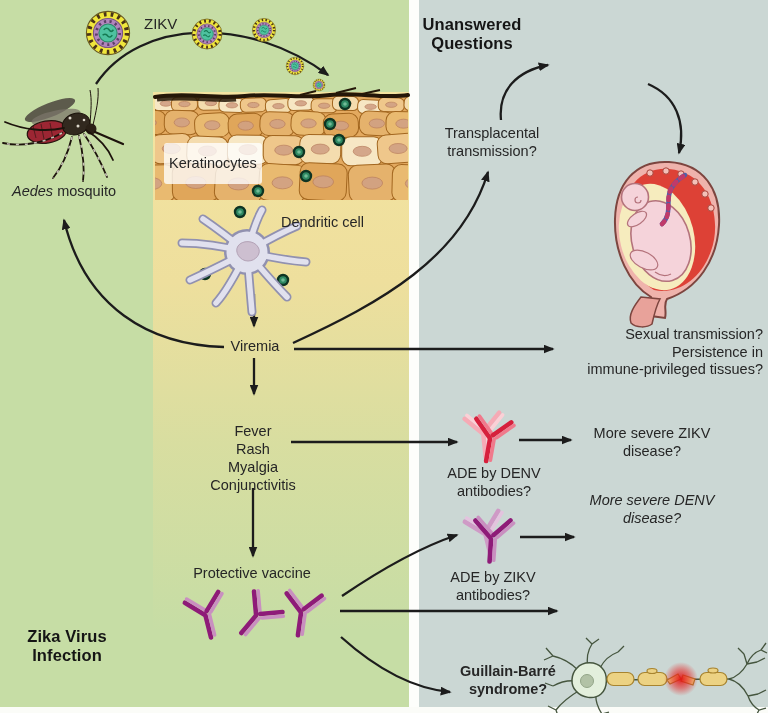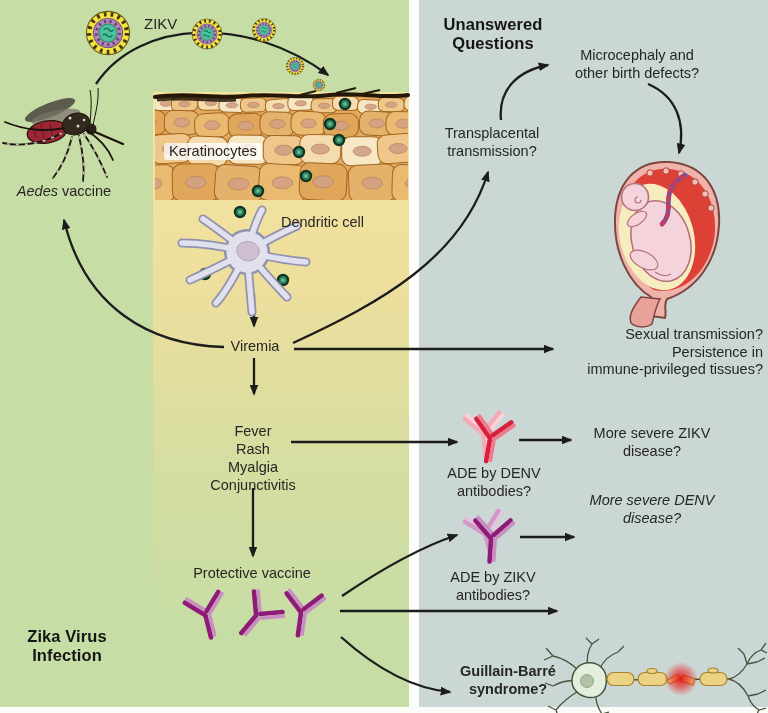--- a/index.html
+++ b/index.html
@@ -9,21 +9,21 @@
   .bg-left{left:0;width:409px;background:#c6dda5;}
   .bg-divider{left:409px;width:10px;background:#fdfefb;}
   .bg-right{left:419px;width:349px;background:#cbd7d4;}
   .bg-yellow{position:absolute;left:153px;top:92px;width:256px;height:540px;
      background:linear-gradient(180deg,#f4e4a1 0%,#eedf9d 35%,rgba(231,222,156,0.55) 65%,rgba(210,222,160,0) 100%);}
   .bg-bottom{position:absolute;left:0;top:707px;width:768px;height:6px;background:#fbfcf8;}
   svg.art{position:absolute;left:0;top:0;}
   .t{position:absolute;text-align:center;font-size:14.5px;line-height:17.5px;color:#262626;}
   .tl{position:absolute;font-size:14.5px;line-height:17px;color:#262626;}
   .hd{font-weight:bold;font-size:16.5px;line-height:19px;color:#151515;letter-spacing:0.1px;}
-  .chip{background:rgba(255,255,255,0.78);padding:0 5px;border-radius:3px;display:inline-block;}
+  .chip{background:rgba(255,255,255,0.78);padding:12px 5px;border-radius:3px;display:inline-block;}
   .sym{line-height:18px;}
 </style>
 </head>
 <body>
 
 <div class="stage">
 
   <div class="bg bg-left"></div>
   <div class="bg-yellow"></div>
   <div class="bg bg-divider"></div>
@@ -305,41 +305,40 @@
         <path d="M729,679 C737,677 743,671 747,664 M747,664 C750,657 755,652 761,650 M747,664 L757,662"></path>
         <path d="M761,650 L766,643 M761,650 L767,653 M757,662 L765,658 M747,664 L744,654 M744,654 L738,648"></path>
         <path d="M729,679 C737,681 744,688 748,696 M748,696 L758,694 M748,696 C750,702 754,707 759,710"></path>
         <path d="M758,694 L766,690 M759,710 L766,708 M759,710 L756,716"></path>
       </g>
     </g>
   </svg>
 
   <div class="tl" style="left:144px;top:15px;font-size:15px;">ZIKV</div>
 
-  <div class="t" style="left:0;top:183px;width:128px;"><i>Aedes</i><span> vaccine</span></div>
+  <div class="t" style="left:0;top:183px;width:128px;"><i>Aedes</i><span> mosquito</span></div>
 
   <div class="tl" style="left:164px;top:143px;">
     <span class="chip">Keratinocytes</span>
   </div>
 
   <div class="tl" style="left:281px;top:214px;">Dendritic cell</div>
 
   <div class="t" style="left:205px;top:338px;width:100px;">Viremia</div>
 
   <div class="t sym" style="left:178px;top:405px;width:150px;margin-top:17px;">Fever<br>Rash<br>Myalgia<br>Conjunctivitis</div>
 
   <div class="t" style="left:152px;top:565px;width:200px;">Protective vaccine</div>
 
   <div class="t hd" style="left:2px;top:627px;width:130px;">Zika Virus<br>Infection</div>
 
-  <div class="t hd" style="left:423px;top:15px;width:140px;">Unanswered<br>Questions</div>
+  <div class="t hd" style="left:402px;top:15px;width:140px;">Unanswered<br>Questions</div>
 
   <div class="t" style="left:422px;top:125px;width:140px;">Transplacental<br>transmission?</div>
 
-  <div class="t" style="left:553px;top:47px;width:168px;">Microcephaly and<br>other birth defects?</div>
 
   <div class="t" style="left:543px;top:326px;width:220px;text-align:right;">Sexual transmission?<br>Persistence in<br>immune-privileged tissues?</div>
 
   <div class="t" style="left:424px;top:465px;width:140px;">ADE by DENV<br>antibodies?</div>
 
   <div class="t" style="left:572px;top:425px;width:160px;">More severe ZIKV<br>disease?</div>
 
   <div class="t" style="left:423px;top:569px;width:140px;">ADE by ZIKV<br>antibodies?</div>
 
   <div class="t" style="left:572px;top:492px;width:160px;font-style:italic;">More severe DENV<br>disease?</div>

